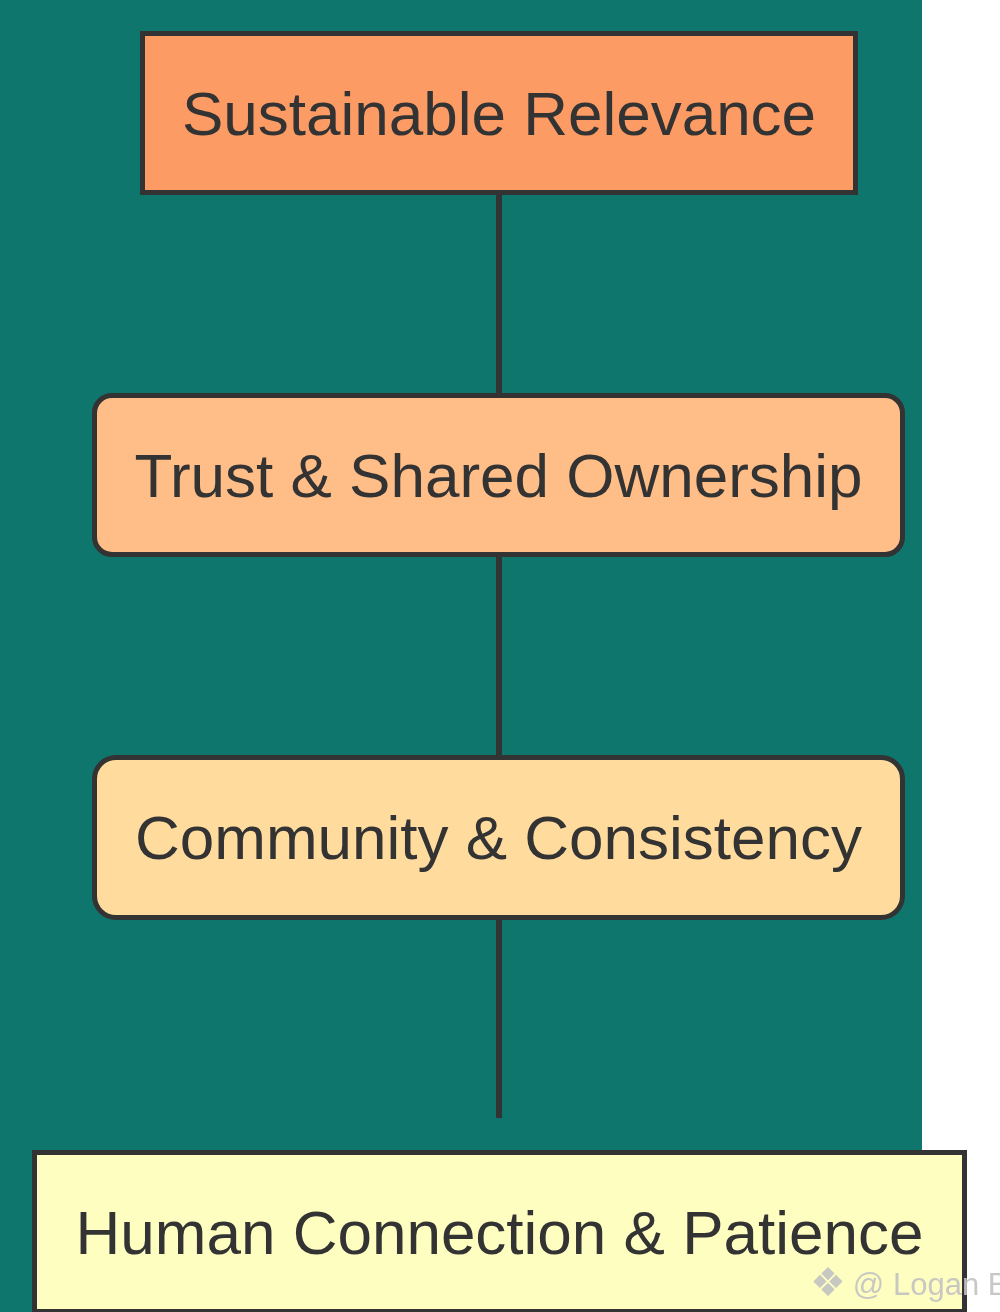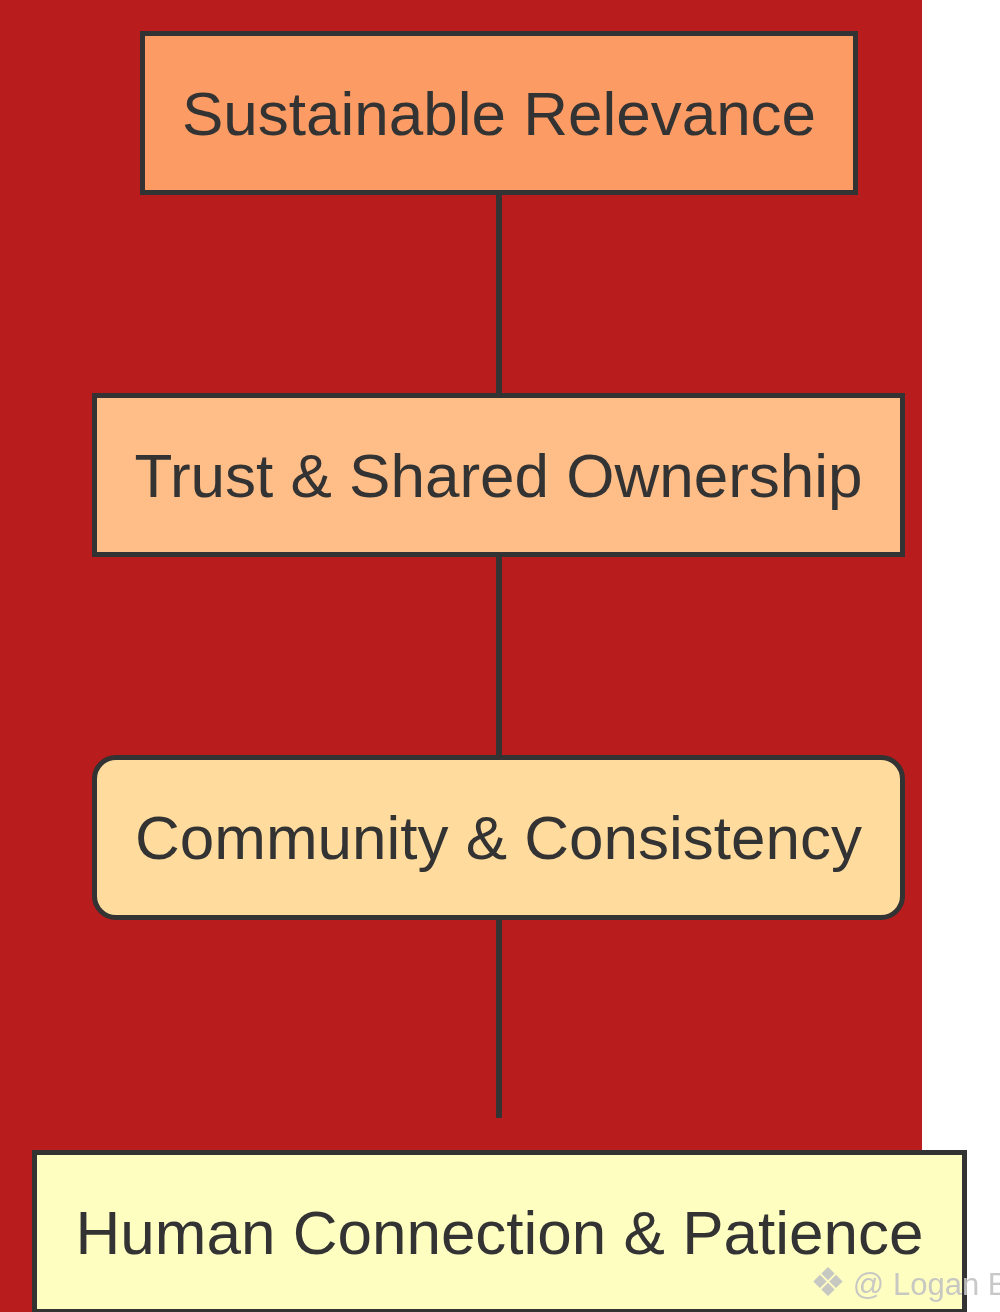--- a/index.html
+++ b/index.html
@@ -8,38 +8,38 @@
     background: #ffffff;
     width: 1000px;
     height: 1312px;
     overflow: hidden;
     font-family: "Liberation Sans", sans-serif;
   }
   .canvas {
     position: relative;
     width: 922px;
     height: 1312px;
-    background: #b91c1c;
+    background: #0f766e;
   }
   .node {
     position: absolute;
     box-sizing: border-box;
     border: 5px solid #333333;
     display: flex;
     align-items: center;
     justify-content: center;
   }
   .node-label {
     font-size: 62px;
     color: #333333;
     white-space: nowrap;
     letter-spacing: 0px;
   }
   .node-1 { left: 140px; top: 31px;   width: 718px; height: 164px; }
-  .node-2 { left: 92px;  top: 393px;  width: 813px; height: 164px; }
+  .node-2 { left: 92px;  top: 393px;  width: 813px; height: 164px; border-radius: 20px; }
   .node-3 { left: 92px;  top: 755px;  width: 813px; height: 165px; border-radius: 24px; }
   .node-4 { left: 32px;  top: 1118px; width: 935px; height: 164px; margin-top: 32px; }
   .connector {
     position: absolute;
     left: 496px;
     width: 6px;
     background: #333333;
   }
   .connector-1 { top: 195px; height: 198px; }
   .connector-2 { top: 557px; height: 198px; }

